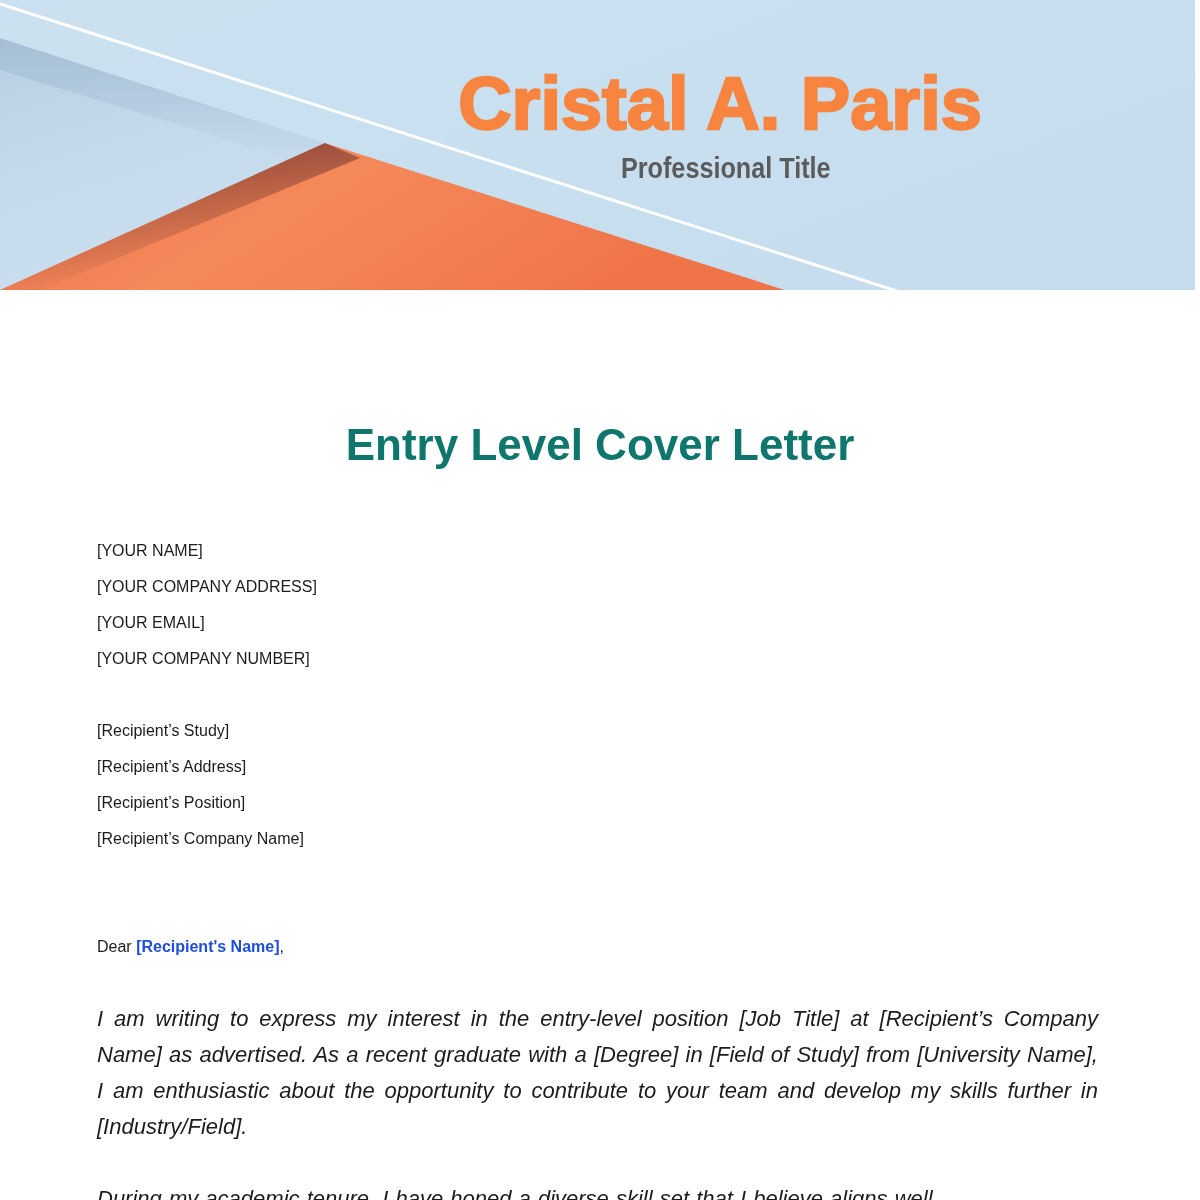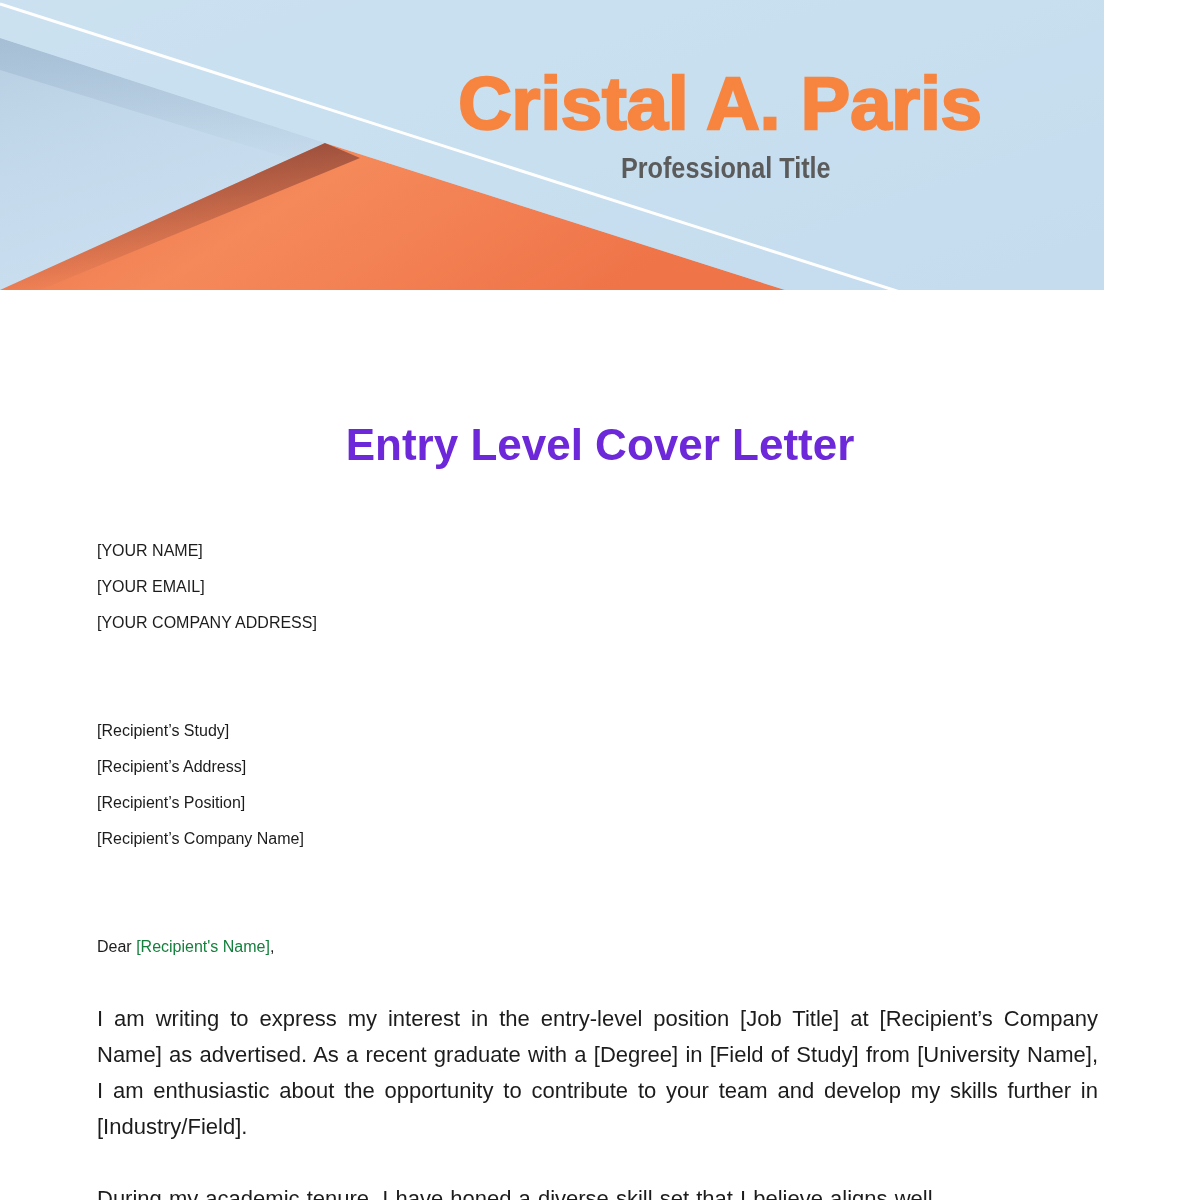--- a/index.html
+++ b/index.html
@@ -4,21 +4,21 @@
 <style>
   html, body { margin: 0; padding: 0; }
   body {
     width: 1200px; height: 1200px; overflow: hidden;
     background: #ffffff;
     font-family: "Liberation Sans", "DejaVu Sans", sans-serif;
     color: #1a1a1a;
     position: relative;
   }
   .header {
-    position: absolute; left: 0; top: 0; width: 1104px; height: 290px;
+    position: absolute; left: 0; top: 0; width: 1195px; height: 290px;
     overflow: hidden;
     background: linear-gradient(160deg, #cfe3f1 0%, #c6ddee 55%, #bfd7ea 100%);
   }
   .header svg { position: absolute; left: 0; top: 0; }
   .name {
     position: absolute; left: 0; width: 1440px; top: 60px;
     text-align: center;
     font-family: "Liberation Sans", sans-serif;
     font-weight: 900; font-size: 74px; letter-spacing: 0px;
     color: #f7843f;
@@ -31,39 +31,39 @@
     text-align: center;
     font-family: "Liberation Sans Narrow", "Liberation Sans", sans-serif;
     font-weight: bold; font-size: 30px;
     color: #5b5b5b;
     line-height: 40px;
   }
   .ptitle span { display: inline-block; transform: scaleX(0.84); }
   .doc-title {
     position: absolute; left: 0; top: 418px; width: 1200px;
     text-align: center;
-    font-weight: bold; font-size: 44px; color: #6d28d9;
+    font-weight: bold; font-size: 44px; color: #0f766e;
     line-height: 54px;
   }
   .block {
     position: absolute; left: 97px; width: 1000px;
     font-size: 16px; line-height: 36px; color: #1c1c1c;
   }
   .block div { white-space: nowrap; }
   .sender { top: 533px; }
   .recipient { top: 713px; }
   .salutation { top: 929px; }
   .para {
     position: absolute; left: 97px; width: 1001px;
     font-size: 22px; line-height: 36px; color: #1c1c1c;
-    text-align: justify; word-spacing: 1px;
+    text-align: justify; word-spacing: 1px; font-style: italic;
   }
   .p1 { top: 1001px; }
   .p2 { top: 1181px; }
-  b { font-weight: normal; color: #15803d; }
+  b { font-weight: bold; color: #1d4ed8; }
 </style>
 </head>
 <body>
 
 <div class="header">
   <svg width="1200" height="290" viewBox="0 0 1200 290">
     <defs>
       <linearGradient id="orangeGrad" x1="0" y1="0" x2="1" y2="0.3">
         <stop offset="0" stop-color="#e8704a"></stop>
         <stop offset="0.45" stop-color="#f5895a"></stop>
@@ -97,22 +97,23 @@
     <line x1="0" y1="4" x2="900" y2="292" stroke="#ffffff" stroke-width="3"></line>
   </svg>
   <div class="name">Cristal A. Paris</div>
   <div class="ptitle"><span>Professional Title</span></div>
 </div>
 
 <div class="doc-title">Entry Level Cover Letter</div>
 
 <div class="block sender">
   <div>[YOUR NAME]</div>
+  <div>[YOUR COMPANY ADDRESS]</div>
   <div>[YOUR EMAIL]</div>
-  <div>[YOUR COMPANY ADDRESS]</div>
+  <div>[YOUR COMPANY NUMBER]</div>
 </div>
 
 <div class="block recipient">
   <div>[Recipient’s Study]</div>
   <div>[Recipient’s Address]</div>
   <div>[Recipient’s Position]</div>
   <div>[Recipient’s Company Name]</div>
 </div>
 
 <div class="block salutation">

